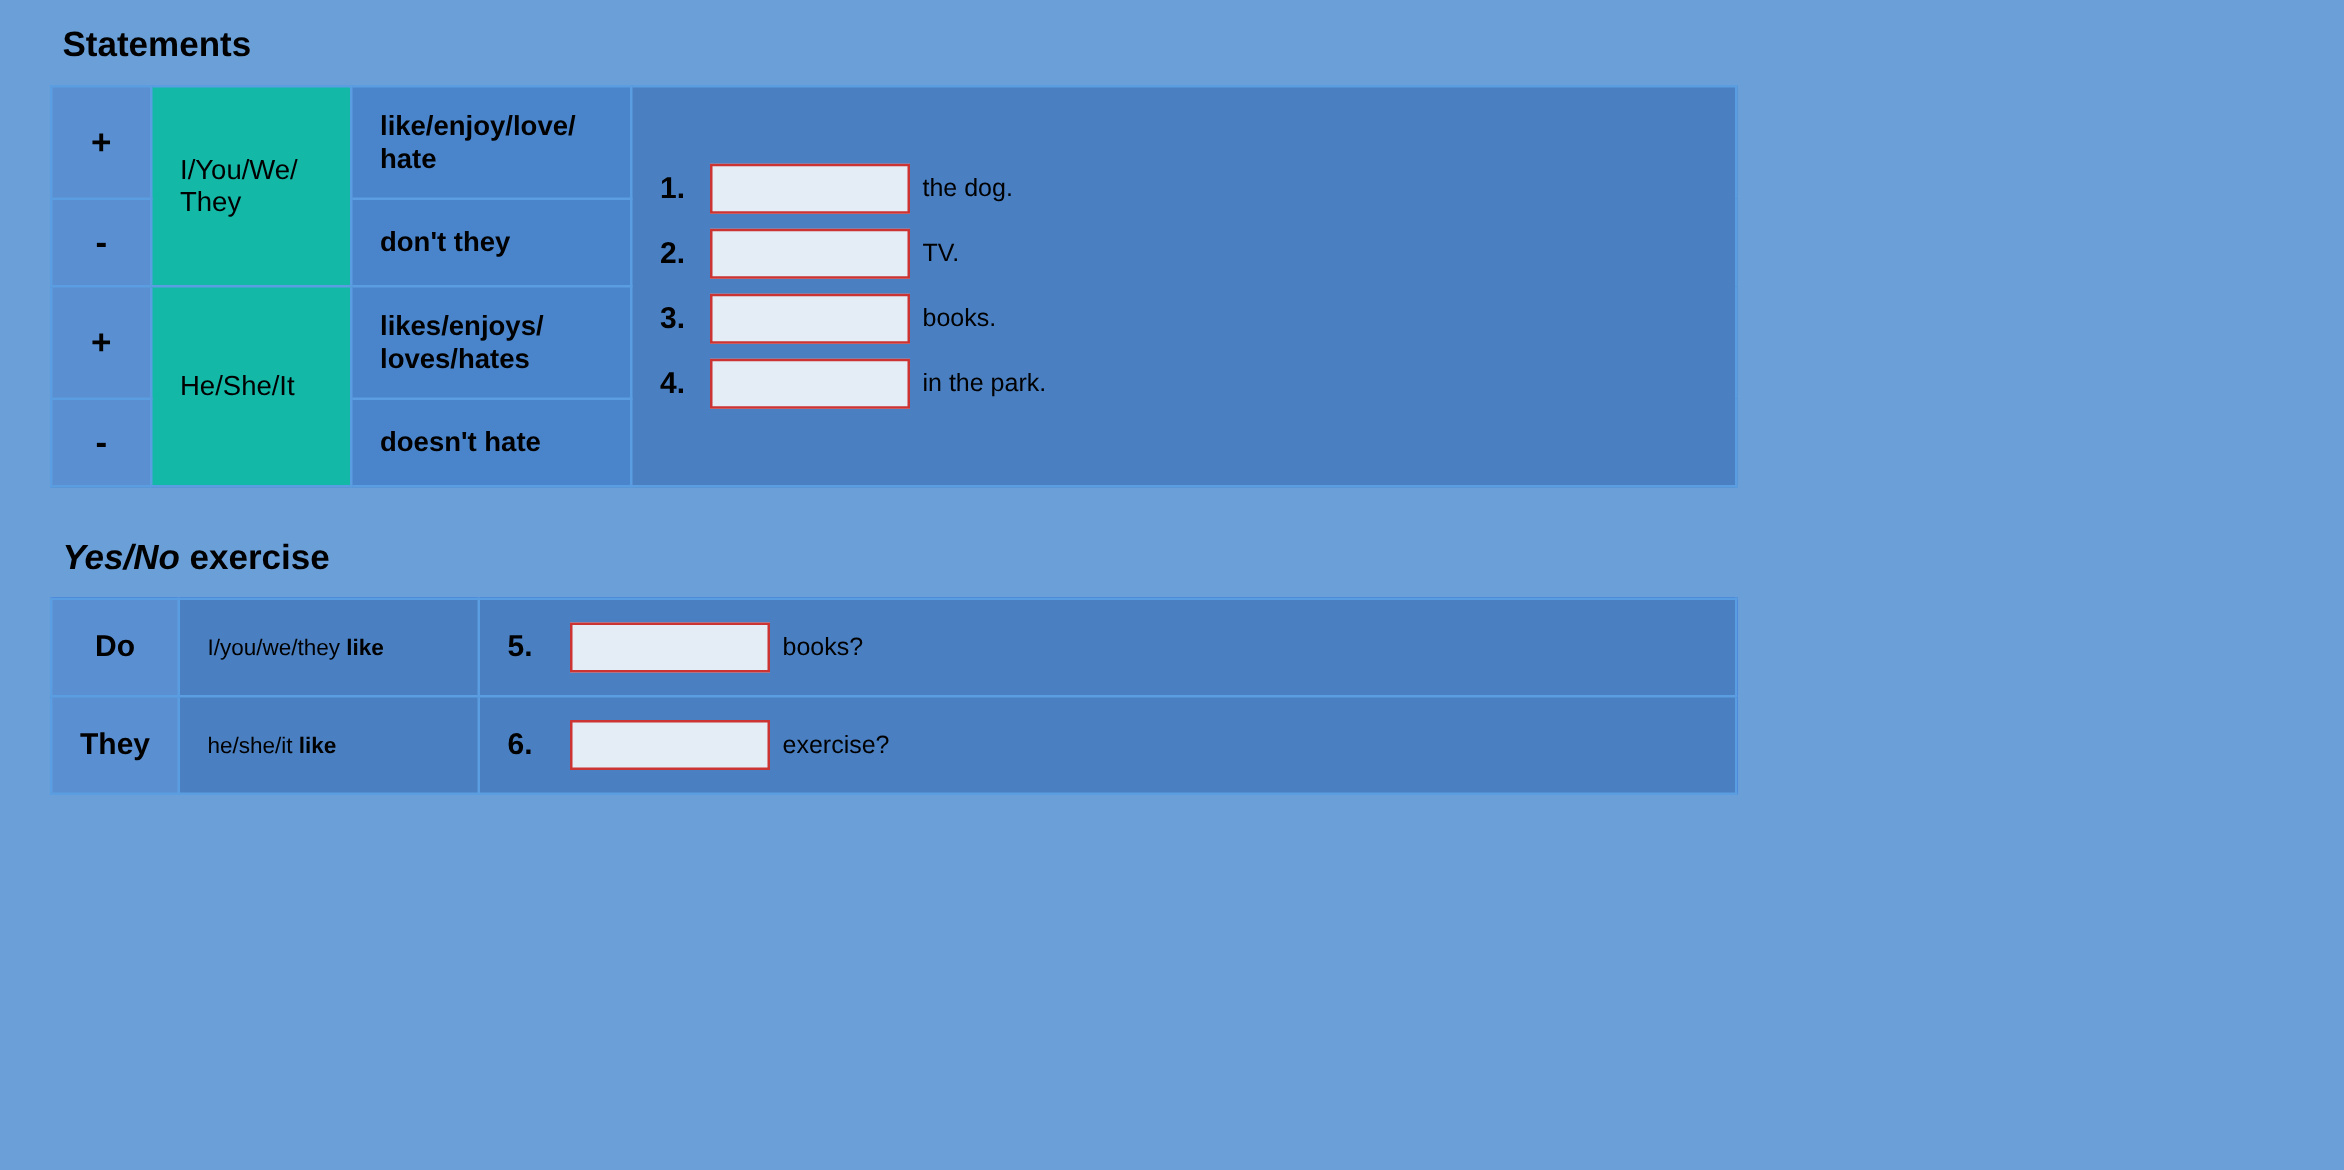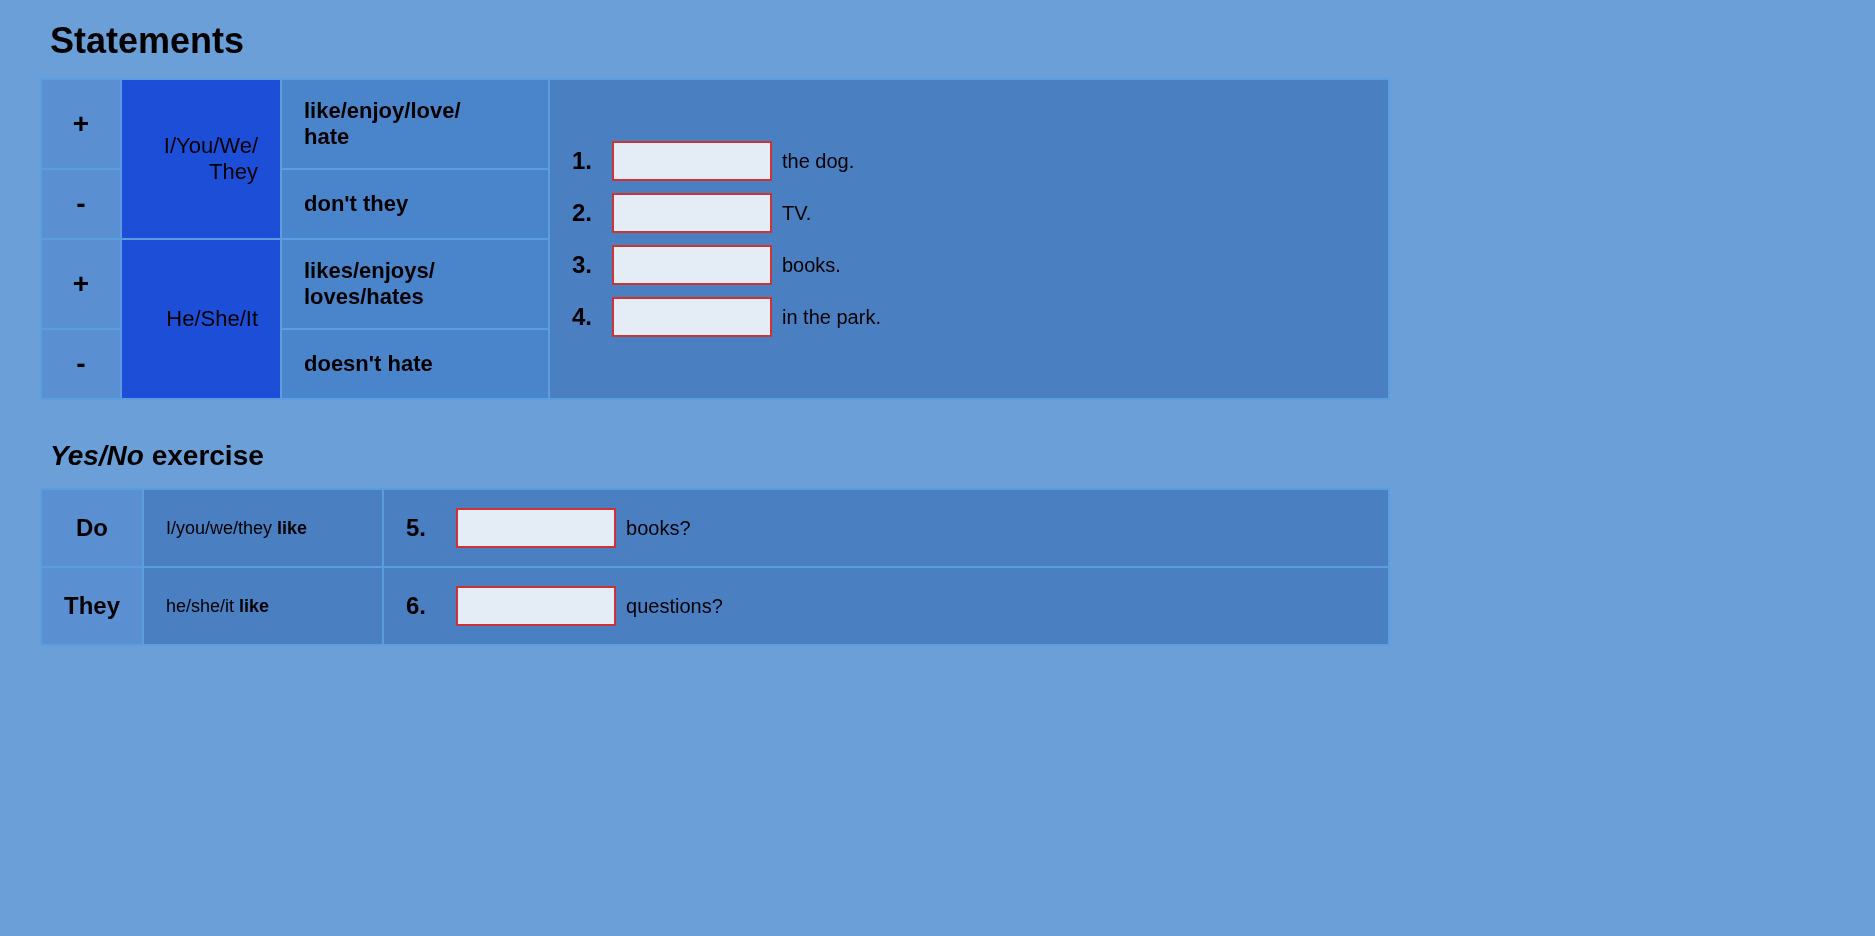--- a/index.html
+++ b/index.html
@@ -5,21 +5,21 @@
     * { box-sizing: border-box; margin: 0; padding: 0; }
 
     body {
       background-color: #6a9fd8;
       font-family: Arial, sans-serif;
       padding: 20px 40px;
       min-height: 936px;
     }
 
     .section-title {
-      font-size: 36px;
+      font-size: 28px;
       font-weight: bold;
       color: #000;
       margin-bottom: 16px;
       margin-left: 10px;
     }
 
     .statements-table {
       background-color: #4a7fc1;
       border-collapse: collapse;
       width: 100%;
@@ -37,33 +37,33 @@
     .cell-plus-minus {
       background-color: #5a8fd1;
       font-size: 28px;
       font-weight: bold;
       color: #000;
       text-align: center;
       width: 80px;
     }
 
     .cell-subject {
-      background-color: #1d4ed8;
+      background-color: #14b8a6;
       font-size: 22px;
       color: #000;
       width: 160px;
-      text-align: right;
+      text-align: left;
     }
 
     .cell-verb {
       background-color: #4a85cc;
       font-size: 22px;
       font-weight: bold;
       color: #000;
-      width: 268px;
+      width: 224px;
     }
 
     .cell-exercises {
       background-color: #4a7fc1;
       padding: 12px 20px;
       vertical-align: middle;
     }
 
     .exercise-row {
       display: flex;
@@ -243,19 +243,19 @@
 
       <tr>
         <td class="q-cell-do">They</td>
         <td class="q-cell-subject">
           he/she/it <span>like</span>
         </td>
         <td class="q-cell-answer">
           <div class="q-exercise-row">
             <span class="exercise-number">6.</span>
             <div class="q-answer-box"></div>
-            <span class="exercise-text">questions?</span>
+            <span class="exercise-text">exercise?</span>
           </div>
         </td>
       </tr>
     </tbody>
   </table>
 </div>
 
 </body></html>

